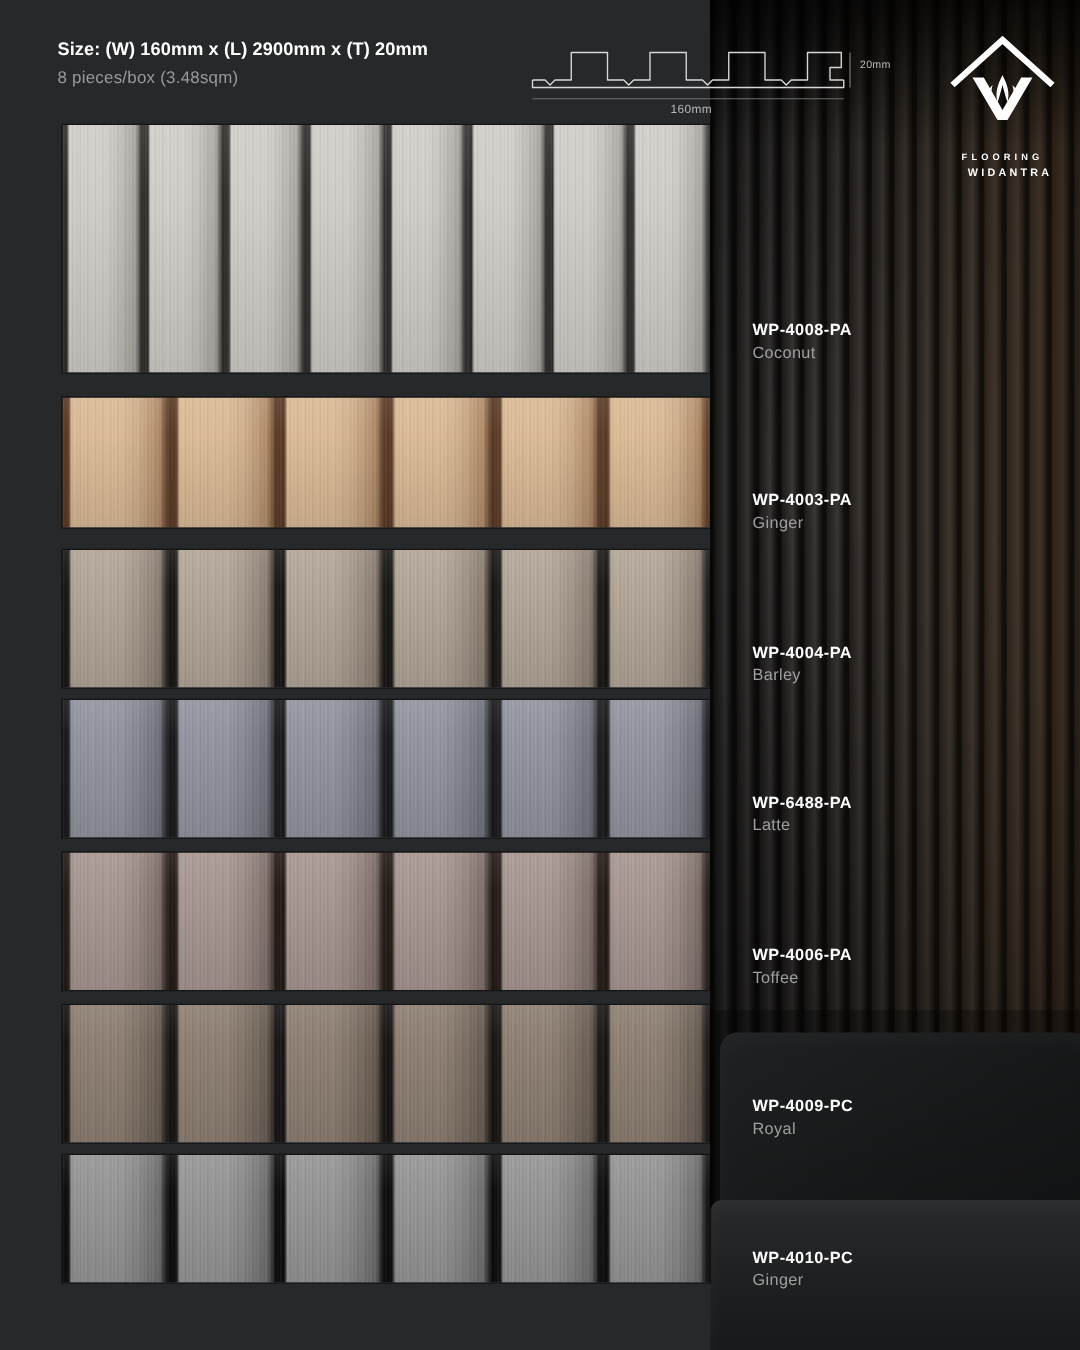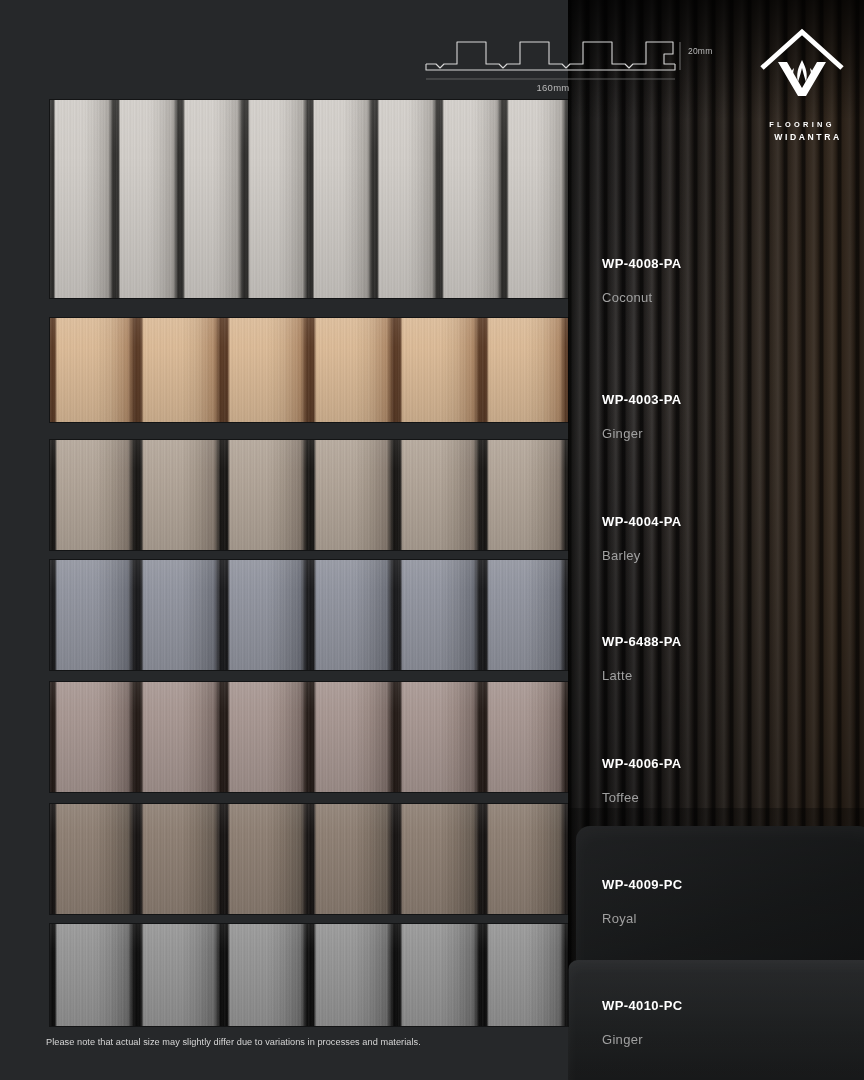--- a/index.html
+++ b/index.html
@@ -58,21 +58,21 @@
      background:repeating-linear-gradient(90deg,
         rgba(255,255,255,.05) 0px,rgba(255,255,255,.05) 1px,
         rgba(0,0,0,.05) 2px,rgba(0,0,0,.02) 3px,
         rgba(255,255,255,.03) 4px,rgba(0,0,0,.04) 6px);}
   .swatch .sheen{position:absolute;inset:0;
      background:linear-gradient(180deg,rgba(255,255,255,.07),rgba(0,0,0,0) 28%,rgba(0,0,0,.10));}
 
   
   .label{position:absolute;left:602px;}
   .label .code{font-size:13px;font-weight:bold;color:#ffffff;letter-spacing:.4px;}
-  .label .name{font-size:13px;color:#a0a0a0;margin-top:19px;letter-spacing:.3px;}
+  .label .name{font-size:13px;color:#a0a0a0;margin-top:3px;letter-spacing:.3px;}
 
   .footnote{position:absolute;left:46px;top:1037px;font-size:9.2px;color:#d6d6d6;letter-spacing:.05px;}
 </style>
 </head>
 <body>
 
 <div id="page">
 
   <div class="bg-photo">
     <div class="grad"></div>
@@ -80,20 +80,24 @@
     <div class="vig"></div>
     <div class="topdark"></div>
   </div>
 
   <div class="sofa">
     <div class="cushion"></div>
     <div class="seat"></div>
     <div class="shade"></div>
   </div>
 
+  <div class="size-block">
+    <div class="size-main">Size: (W) 160mm x (L) 2900mm x (T) 20mm</div>
+    <div class="size-sub">8 pieces/box  (3.48sqm)</div>
+  </div>
 
   <svg class="profile" viewBox="0 0 260 50">
     <g fill="none" stroke="#d8d8d8" stroke-width="1.1" stroke-linejoin="round">
       <path d="M2,30 L12,30 L16,34 L20,30 L33,30 L33,8 L62,8 L62,30 L75,30
                L79,34 L83,30 L96,30 L96,8 L125,8 L125,30 L138,30
                L142,34 L146,30 L159,30 L159,8 L188,8 L188,30 L201,30
                L205,34 L209,30 L222,30 L222,8 L249,8 L249,20 L240,20 L240,30 L251,30"></path>
       <path d="M2,30 L2,36 L251,36 L251,30"></path>
     </g>
     <g stroke="#8e8e8e" stroke-width="0.8">
@@ -177,14 +181,13 @@
         <div class="tex" style="background: linear-gradient(90deg, rgb(13, 13, 13) 0px, rgb(13, 13, 13) 4.74833px, rgb(150, 150, 150) 7.33833px, rgb(150, 150, 150) 44.8933px, rgb(136, 136, 136) 60.4333px, rgb(109, 109, 109) 77.7px, rgb(13, 13, 13) 84.175px, rgb(13, 13, 13) 86.3333px, rgb(13, 13, 13) 91.0817px, rgb(150, 150, 150) 93.6717px, rgb(150, 150, 150) 131.227px, rgb(136, 136, 136) 146.767px, rgb(109, 109, 109) 164.033px, rgb(13, 13, 13) 170.508px, rgb(13, 13, 13) 172.667px, rgb(13, 13, 13) 177.415px, rgb(150, 150, 150) 180.005px, rgb(150, 150, 150) 217.56px, rgb(136, 136, 136) 233.1px, rgb(109, 109, 109) 250.367px, rgb(13, 13, 13) 256.842px, rgb(13, 13, 13) 259px, rgb(13, 13, 13) 263.748px, rgb(150, 150, 150) 266.338px, rgb(150, 150, 150) 303.893px, rgb(136, 136, 136) 319.433px, rgb(109, 109, 109) 336.7px, rgb(13, 13, 13) 343.175px, rgb(13, 13, 13) 345.333px, rgb(13, 13, 13) 350.082px, rgb(150, 150, 150) 352.672px, rgb(150, 150, 150) 390.227px, rgb(136, 136, 136) 405.767px, rgb(109, 109, 109) 423.033px, rgb(13, 13, 13) 429.508px, rgb(13, 13, 13) 431.667px, rgb(13, 13, 13) 436.415px, rgb(150, 150, 150) 439.005px, rgb(150, 150, 150) 476.56px, rgb(136, 136, 136) 492.1px, rgb(109, 109, 109) 509.367px, rgb(13, 13, 13) 515.842px);"></div>
         <div class="grain"></div>
         <div class="sheen"></div>
       </div>
       <div class="label" style="top: 998px;">
         <div class="code">WP-4010-PC</div>
         <div class="name">Ginger</div>
       </div>
     </div>
 
-  <div class="footnote">Please note that actual size may slightly differ due to variations in processes and materials.</div>
 </div>
 
 </body></html>

